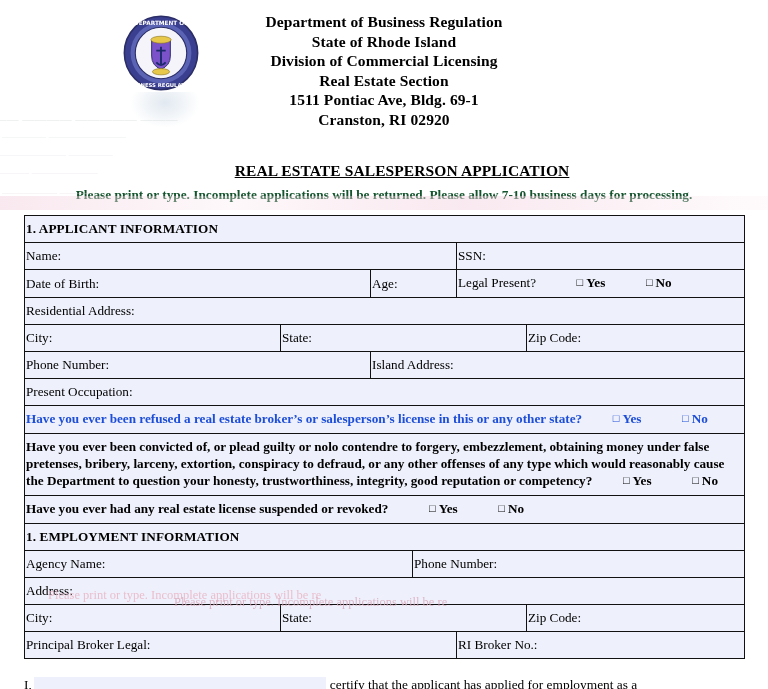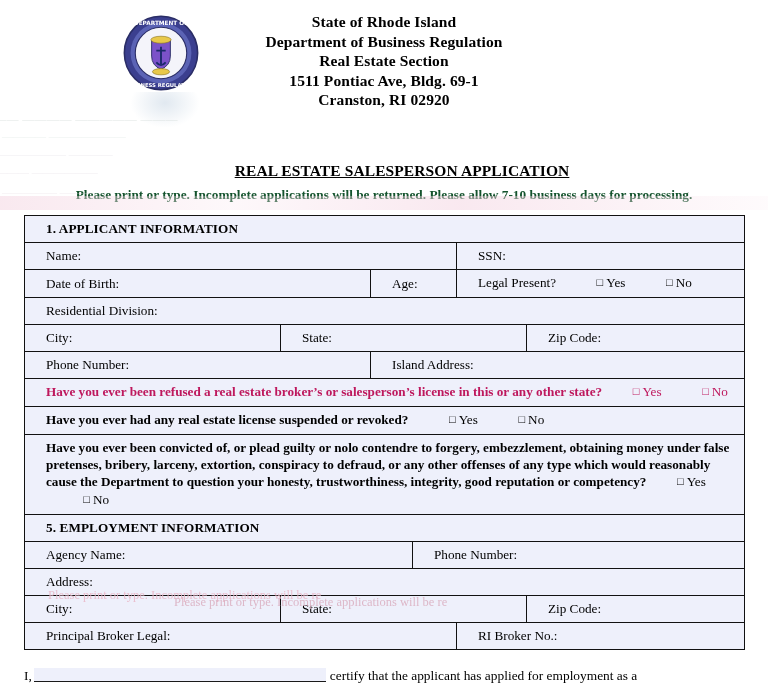--- a/index.html
+++ b/index.html
@@ -35,37 +35,37 @@
      text-decoration:underline;margin-top:22px;letter-spacing:.1px;padding-left:36px;}
   .notice{text-align:center;color:#14532d;font-weight:bold;font-size:13.3px;margin-top:7px;}
 
   
   .form-wrap{position:relative;margin:12px 24px 0 24px;}
   table.form{border-collapse:collapse;width:720px;table-layout:fixed;}
   table.form td{
     border:1px solid #111;
     background:#eef0fb;
     font-size:13.2px;
-    padding:4px 7px 5px 21px;
+    padding:4px 7px 5px 1px;
     height:17px;
     vertical-align:middle;
     line-height:17px;
   }
   td.section{
     background:#b6bccd;
     font-weight:bold;
     font-size:14px;
     padding:5px 8px 6px 8px;
     letter-spacing:.1px;
     border:1px solid #111;
   }
   td.q{font-weight:bold;font-size:13.2px;line-height:18px;padding:5px 7px 6px 7px;}
-  td.q.red{color:#be185d;}
+  td.q.red{color:#1d4ed8;}
   .cb{font-size:11px;display:inline-block;margin-right:3px;position:relative;top:-1px;}
-  .yn{font-weight:normal;white-space:nowrap;}
+  .yn{font-weight:bold;white-space:nowrap;}
   .sp-lg{display:inline-block;width:34px;}
   .sp-md{display:inline-block;width:24px;}
 
   
   .cert{margin:16px 24px 0 24px;width:720px;font-size:13.4px;line-height:19px;}
   .cert-line1{white-space:nowrap;}
   .blank{display:inline-block;width:292px;border-bottom:1px solid #1a1a1a;
      background:#eef0fb;height:13px;vertical-align:-2px;margin:0 4px 0 2px;}
 </style>
 </head>
@@ -91,22 +91,23 @@
       <path d="M50 42 v22 M44 47 h12" stroke="#1b2a6b" stroke-width="2.4" fill="none"></path>
       <path d="M44 62 q6 7 12 0" stroke="#1b2a6b" stroke-width="2.4" fill="none"></path>
       <ellipse cx="50" cy="33" rx="13" ry="4.5" fill="#e8c84a" stroke="#8a7420" stroke-width=".8"></ellipse>
       <ellipse cx="50" cy="74" rx="11" ry="4" fill="#e8c84a" stroke="#8a7420" stroke-width=".8"></ellipse>
       <text x="50" y="14" font-size="7.4" font-family="DejaVu Sans, sans-serif" font-weight="bold" fill="#ffffff" text-anchor="middle">DEPARTMENT OF</text>
       <text x="50" y="93" font-size="6.8" font-family="DejaVu Sans, sans-serif" font-weight="bold" fill="#ffffff" text-anchor="middle">BUSINESS REGULATION</text>
     </svg>
   </div>
 
   <div class="agency-block">
+    <div class="agency-line">Department of Business Regulation</div>
     <div class="agency-line">State of Rhode Island</div>
-    <div class="agency-line">Department of Business Regulation</div>
+    <div class="agency-line">Division of Commercial Licensing</div>
     <div class="agency-line">Real Estate Section</div>
     <div class="agency-line">1511 Pontiac Ave, Bldg. 69-1</div>
     <div class="agency-line">Cranston, RI 02920</div>
   </div>
 </div>
 
 <div class="app-title">REAL ESTATE SALESPERSON APPLICATION</div>
 <div class="notice">Please print or type.  Incomplete applications will be returned.  Please allow 7-10 business days for processing.</div>
 
 <div class="form-wrap">
@@ -140,67 +141,70 @@
         <td colspan="3">
           <span>Legal Present?</span>
           <span class="sp-lg"></span>
           <span class="yn"><span class="cb">□</span><span>Yes</span></span>
           <span class="sp-lg"></span>
           <span class="yn"><span class="cb">□</span><span>No</span></span>
         </td>
       </tr>
 
       <tr>
-        <td colspan="7">Residential Division:</td>
+        <td colspan="7">Residential Address:</td>
       </tr>
 
       <tr>
         <td>City:</td>
         <td colspan="4">State:</td>
         <td colspan="2">Zip Code:</td>
       </tr>
 
       <tr>
         <td colspan="2">Phone Number:</td>
         <td colspan="5">Island Address:</td>
       </tr>
 
+      <tr>
+        <td colspan="7">Present Occupation:</td>
+      </tr>
 
       <tr>
         <td class="q red" colspan="7">
           <span>Have you ever been refused a real estate broker’s or salesperson’s license in this or any other state?</span>
           <span class="sp-md"></span>
           <span class="yn"><span class="cb">□</span><span>Yes</span></span>
           <span class="sp-lg"></span>
           <span class="yn"><span class="cb">□</span><span>No</span></span>
         </td>
       </tr>
 
       <tr>
         <td class="q" colspan="7">
-          <span>Have you ever had any real estate license suspended or revoked?</span>
-          <span class="sp-lg"></span>
-          <span class="yn"><span class="cb">□</span><span>Yes</span></span>
-          <span class="sp-lg"></span>
-          <span class="yn"><span class="cb">□</span><span>No</span></span>
-        </td>
-      </tr>
-
-      <tr>
-        <td class="q" colspan="7">
           <span>Have you ever been convicted of, or plead guilty or nolo contendre to forgery, embezzlement, obtaining money under false pretenses, bribery, larceny, extortion, conspiracy to defraud, or any other offenses of any type which would reasonably cause the Department to question your honesty, trustworthiness, integrity, good reputation or competency?</span>
           <span class="sp-md"></span>
           <span class="yn"><span class="cb">□</span><span>Yes</span></span>
           <span class="sp-lg"></span>
           <span class="yn"><span class="cb">□</span><span>No</span></span>
         </td>
       </tr>
 
       <tr>
-        <td class="section" colspan="7">5. EMPLOYMENT INFORMATION</td>
+        <td class="q" colspan="7">
+          <span>Have you ever had any real estate license suspended or revoked?</span>
+          <span class="sp-lg"></span>
+          <span class="yn"><span class="cb">□</span><span>Yes</span></span>
+          <span class="sp-lg"></span>
+          <span class="yn"><span class="cb">□</span><span>No</span></span>
+        </td>
+      </tr>
+
+      <tr>
+        <td class="section" colspan="7">1. EMPLOYMENT INFORMATION</td>
       </tr>
 
       <tr>
         <td colspan="3">Agency Name:</td>
         <td colspan="4">Phone Number:</td>
       </tr>
 
       <tr>
         <td colspan="7">Address:</td>
       </tr>

